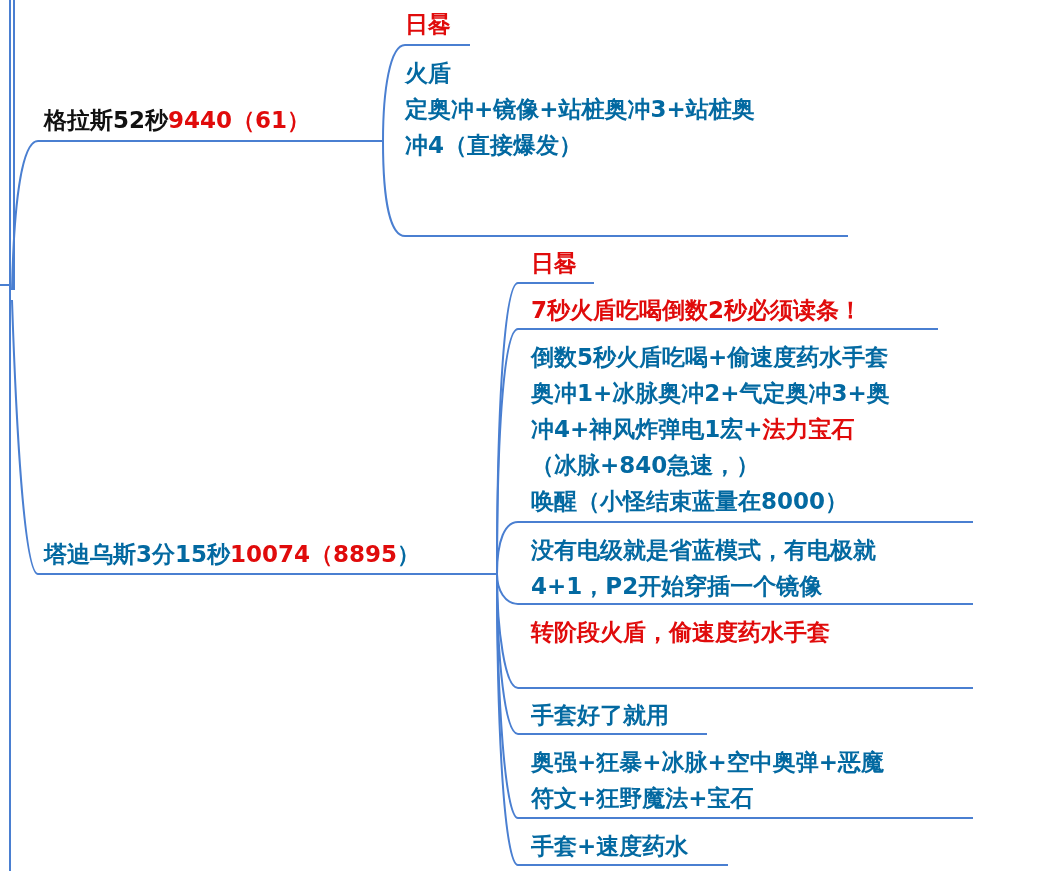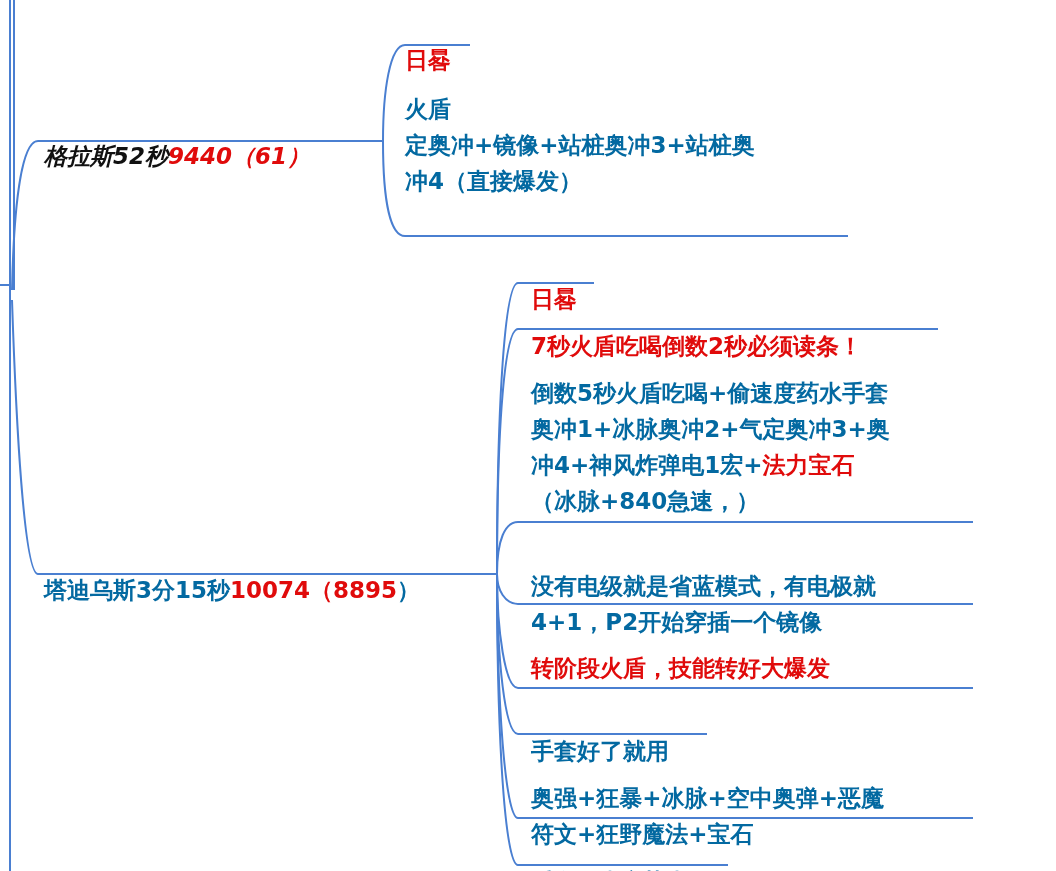--- a/index.html
+++ b/index.html
@@ -7,21 +7,20 @@
     width: 1056px; height: 871px; position: relative; overflow: hidden;
     background: #ffffff;
     font-family: "DejaVu Sans", "Liberation Sans", sans-serif;
     font-weight: bold;
   }
   svg.links { position: absolute; left: 0; top: 0; width: 1056px; height: 871px; }
   .node {
     position: absolute; white-space: nowrap;
     font-size: 23px; line-height: 36px; color: #3b3b3b;
     letter-spacing: 0px;
-    margin-top: 36px;
   }
   .node.topic { font-size: 23px; }
   .black { color: #111111; }
   .red { color: #e00b0b; }
   .dark { color: #0369a1; }
   .line { display: block; }
 </style>
 </head>
 <body>
 
@@ -43,21 +42,21 @@
     <path d="M497 574 C497 420, 505 329, 518 329 L938 329"></path>
     <path d="M497 574 C497 540, 505 522, 518 522 L973 522"></path>
     <path d="M497 574 C497 590, 505 604, 518 604 L973 604"></path>
     <path d="M497 574 C497 630, 505 688, 518 688 L973 688"></path>
     <path d="M497 574 C497 660, 505 734, 518 734 L707 734"></path>
     <path d="M497 574 C497 700, 505 818, 518 818 L973 818"></path>
     <path d="M497 574 C497 740, 505 865, 518 865 L728 865"></path>
   </g>
 </svg>
 
-<div class="node topic" style="left:44px; top:102px;font-style:italic;">
+<div class="node topic" style="left:44px; top:102px;">
   <span class="black">格拉斯52秒</span><span class="red">9440（61）</span><span class="black"></span>
 </div>
 
 <div class="node" style="left:405px; top:6px;">
   <span class="line red">日晷</span>
 </div>
 
 <div class="node" style="left:405px; top:55px;">
   <span class="line dark">火盾</span>
   <span class="line dark">定奥冲+镜像+站桩奥冲3+站桩奥</span>
@@ -74,29 +73,30 @@
 
 <div class="node" style="left:531px; top:292px;">
   <span class="line red">7秒火盾吃喝倒数2秒必须读条！</span>
 </div>
 
 <div class="node" style="left:531px; top:339px;">
   <span class="line dark">倒数5秒火盾吃喝+偷速度药水手套</span>
   <span class="line dark">奥冲1+冰脉奥冲2+气定奥冲3+奥</span>
   <span class="line"><span class="dark">冲4+神风炸弹电1宏+</span><span class="red">法力宝石</span></span>
   <span class="line dark">（冰脉+840急速，）</span>
+  <span class="line dark">唤醒（小怪结束蓝量在8000）</span>
 </div>
 
 <div class="node" style="left:531px; top:532px;">
   <span class="line dark">没有电级就是省蓝模式，有电极就</span>
   <span class="line dark">4+1，P2开始穿插一个镜像</span>
 </div>
 
 <div class="node" style="left:531px; top:614px;">
-  <span class="line red">转阶段火盾，技能转好大爆发</span>
+  <span class="line red">转阶段火盾，偷速度药水手套</span>
 </div>
 
 <div class="node" style="left:531px; top:697px;">
   <span class="line dark">手套好了就用</span>
 </div>
 
 <div class="node" style="left:531px; top:744px;">
   <span class="line dark">奥强+狂暴+冰脉+空中奥弹+恶魔</span>
   <span class="line dark">符文+狂野魔法+宝石</span>
 </div>

